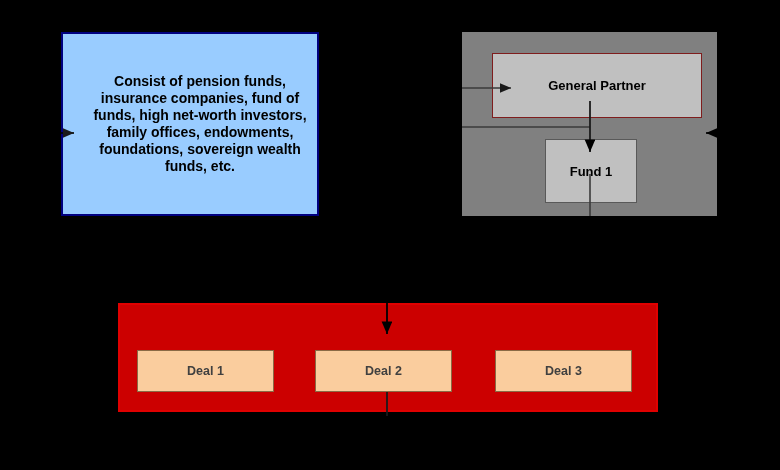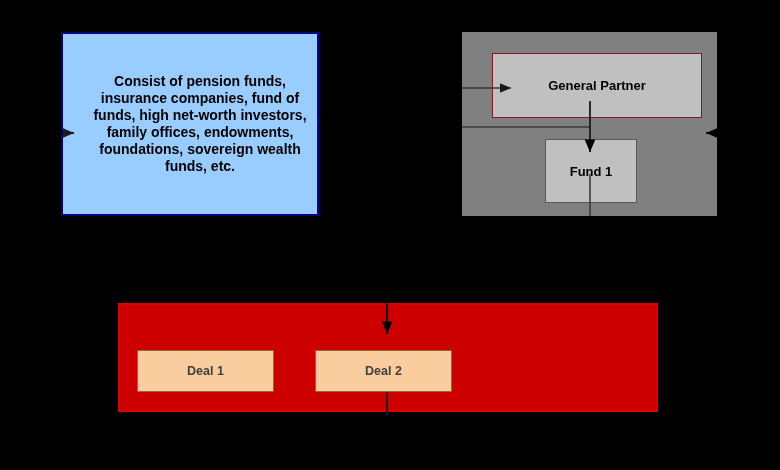--- a/index.html
+++ b/index.html
@@ -148,20 +148,23 @@
   </div>
 
   <div class="deals-container"></div>
 
   <div class="deal-box deal-1">
     <span class="deal-label">Deal 1</span>
   </div>
   <div class="deal-box deal-2">
     <span class="deal-label">Deal 2</span>
   </div>
+  <div class="deal-box deal-3">
+    <span class="deal-label">Deal 3</span>
+  </div>
 
   <svg class="connectors" width="780" height="470" viewBox="0 0 780 470">
     <defs>
       <marker id="arrow-r" markerWidth="8" markerHeight="8" refX="7" refY="3" orient="auto" markerUnits="strokeWidth">
         <path d="M0,0 L7,3 L0,6 z" fill="#1a1a1a"></path>
       </marker>
       <marker id="arrow-d" markerWidth="8" markerHeight="8" refX="7" refY="3" orient="auto" markerUnits="strokeWidth">
         <path d="M0,0 L7,3 L0,6 z" fill="#000000"></path>
       </marker>
       <marker id="arrow-l" markerWidth="8" markerHeight="8" refX="7" refY="3" orient="auto" markerUnits="strokeWidth">

